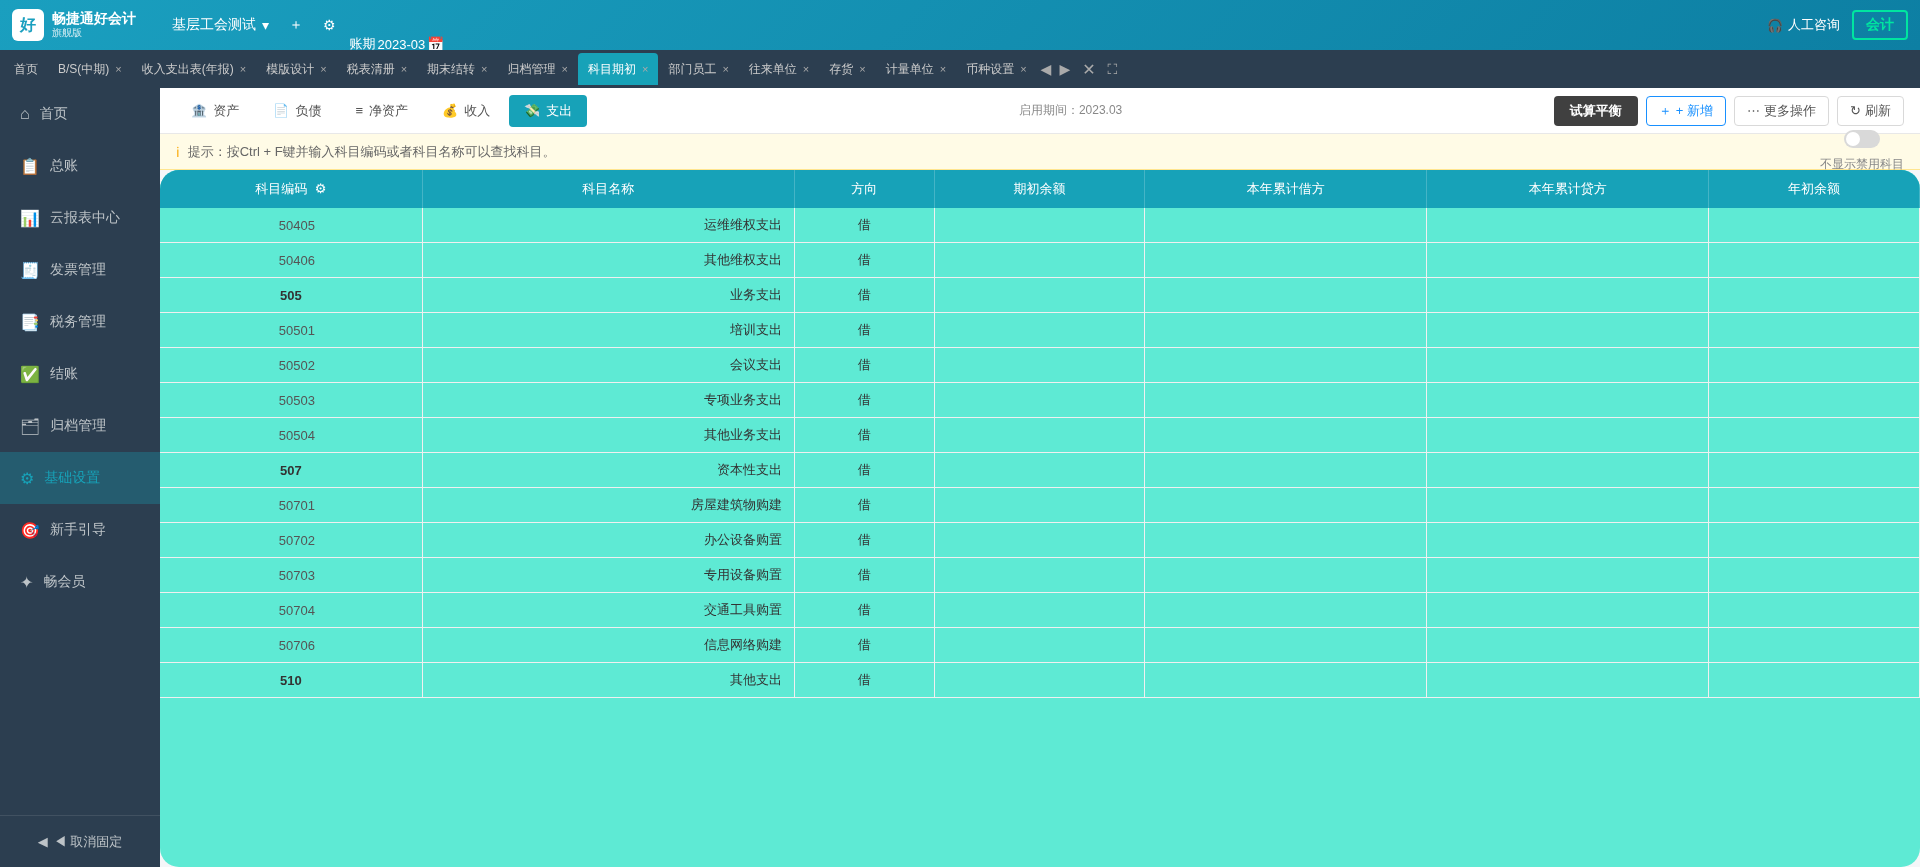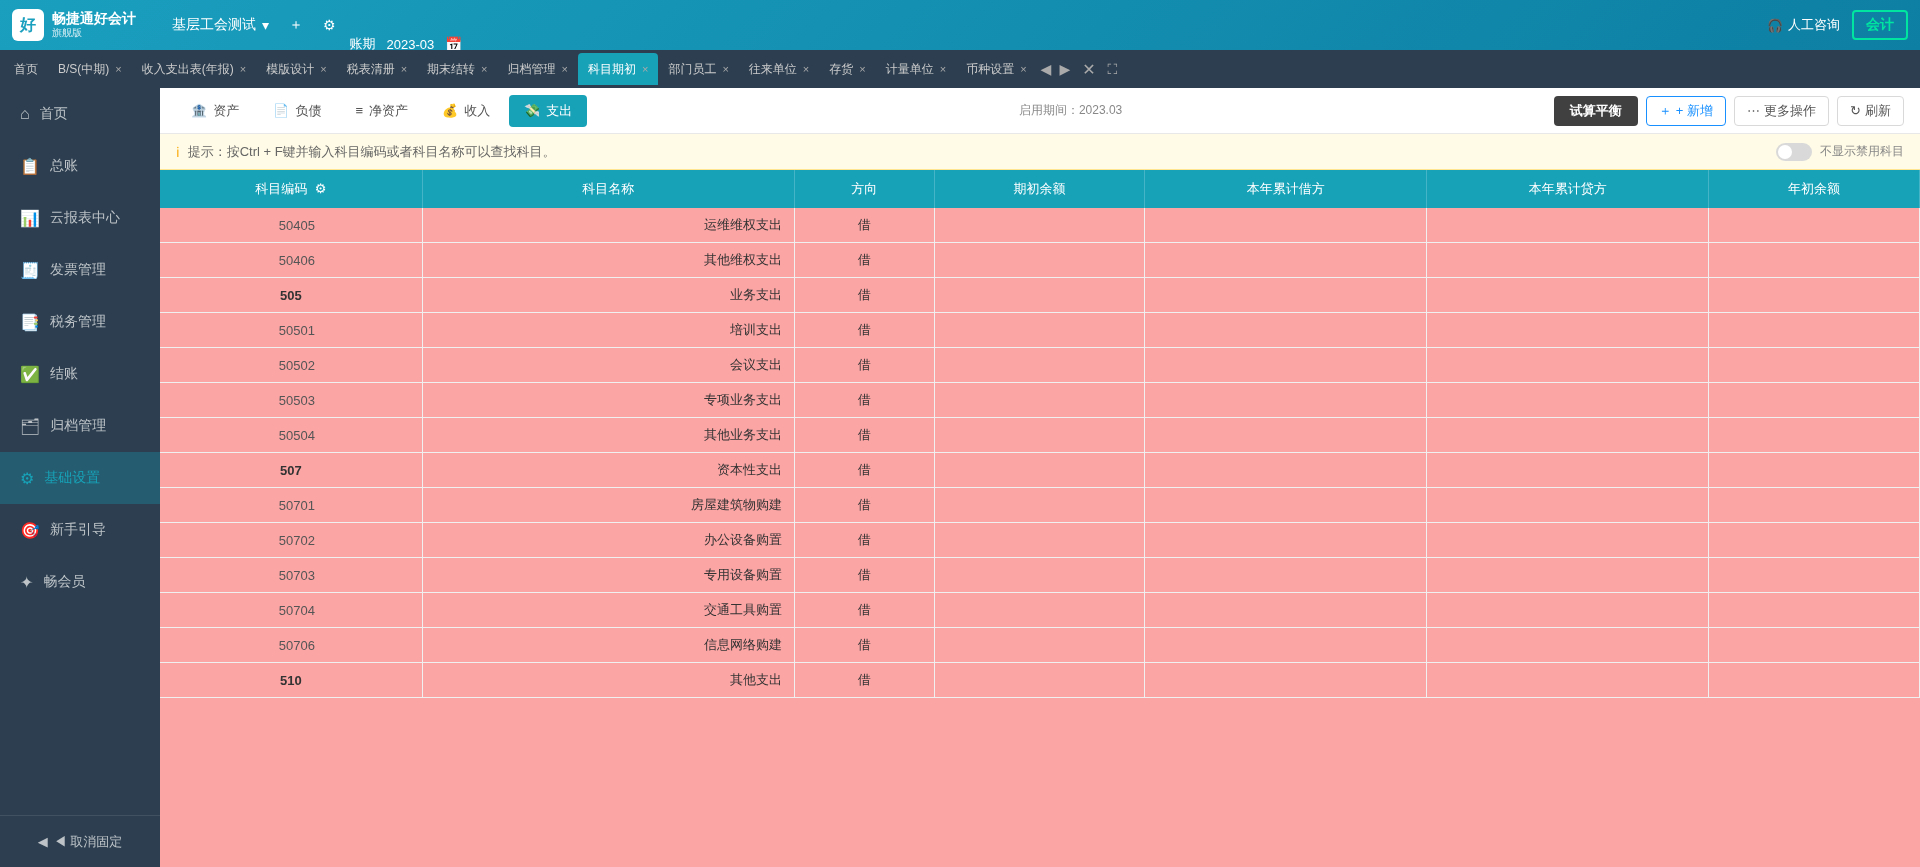--- a/index.html
+++ b/index.html
@@ -50,21 +50,21 @@
       color: white;
       cursor: pointer;
       font-size: 14px;
       padding: 4px 6px;
     }
     .period-info {
       color: white;
       font-size: 13px;
       display: flex;
       align-items: center;
-      gap: 11px;
+      gap: 2px;
       margin-top: 38px;
     }
     .calendar-icon { font-size: 14px; }
     .header-right {
       display: flex;
       align-items: center;
       gap: 12px;
     }
     .ai-consult {
       color: white;
@@ -296,20 +296,21 @@
       flex-shrink: 0;
     }
     .tip-icon { color: #faad14; font-size: 14px; }
     .toggle-disabled {
       margin-left: auto;
       display: flex;
       align-items: center;
       gap: 8px;
       font-size: 12px;
       color: #888;
+      flex-direction: column;
     }
     .toggle-switch {
       width: 36px;
       height: 18px;
       background: #d9d9d9;
       border-radius: 9px;
       position: relative;
       cursor: pointer;
     }
     .toggle-knob {
@@ -318,22 +319,23 @@
       border-radius: 50%;
       position: absolute;
       top: 2px; left: 2px;
       transition: left 0.2s;
     }
 
     
     .table-container {
       flex: 1;
       overflow-y: auto;
-      background: #fca5a5;
+      background: #5eead4;
       position: relative;
+      border-radius: 19px;
     }
     .data-table {
       width: 100%;
       border-collapse: collapse;
     }
     .data-table thead tr {
       background: #17a2b8;
       color: white;
     }
     .data-table thead th {

